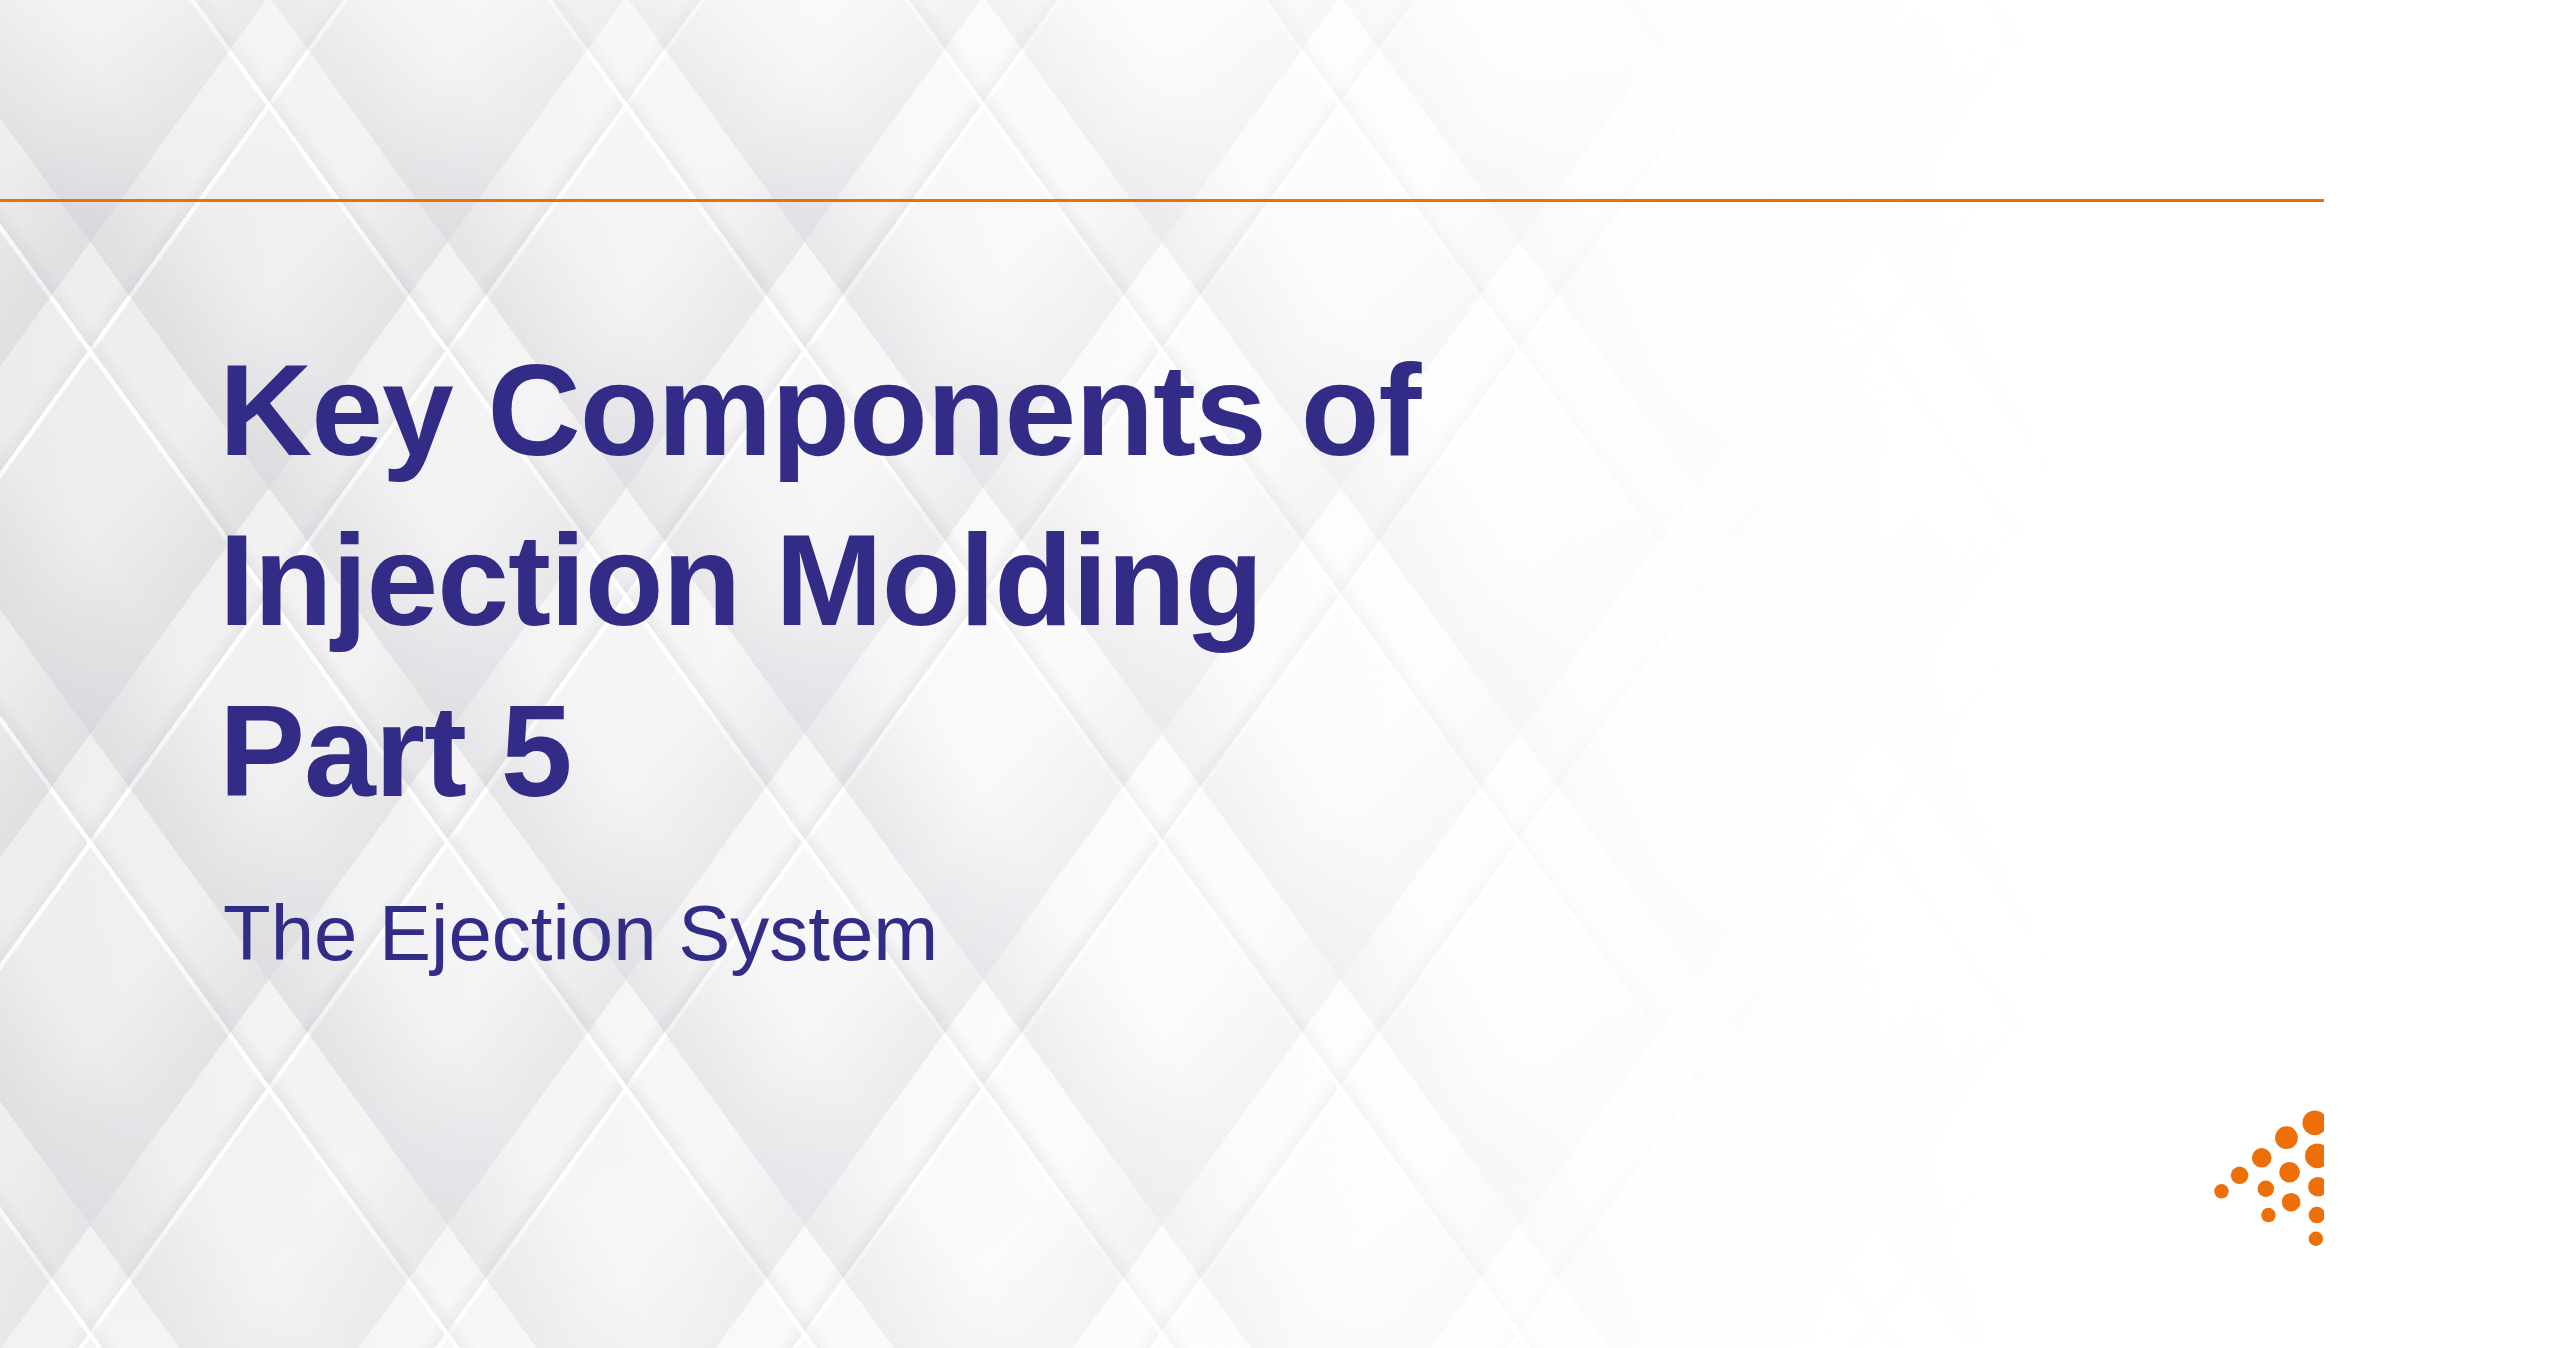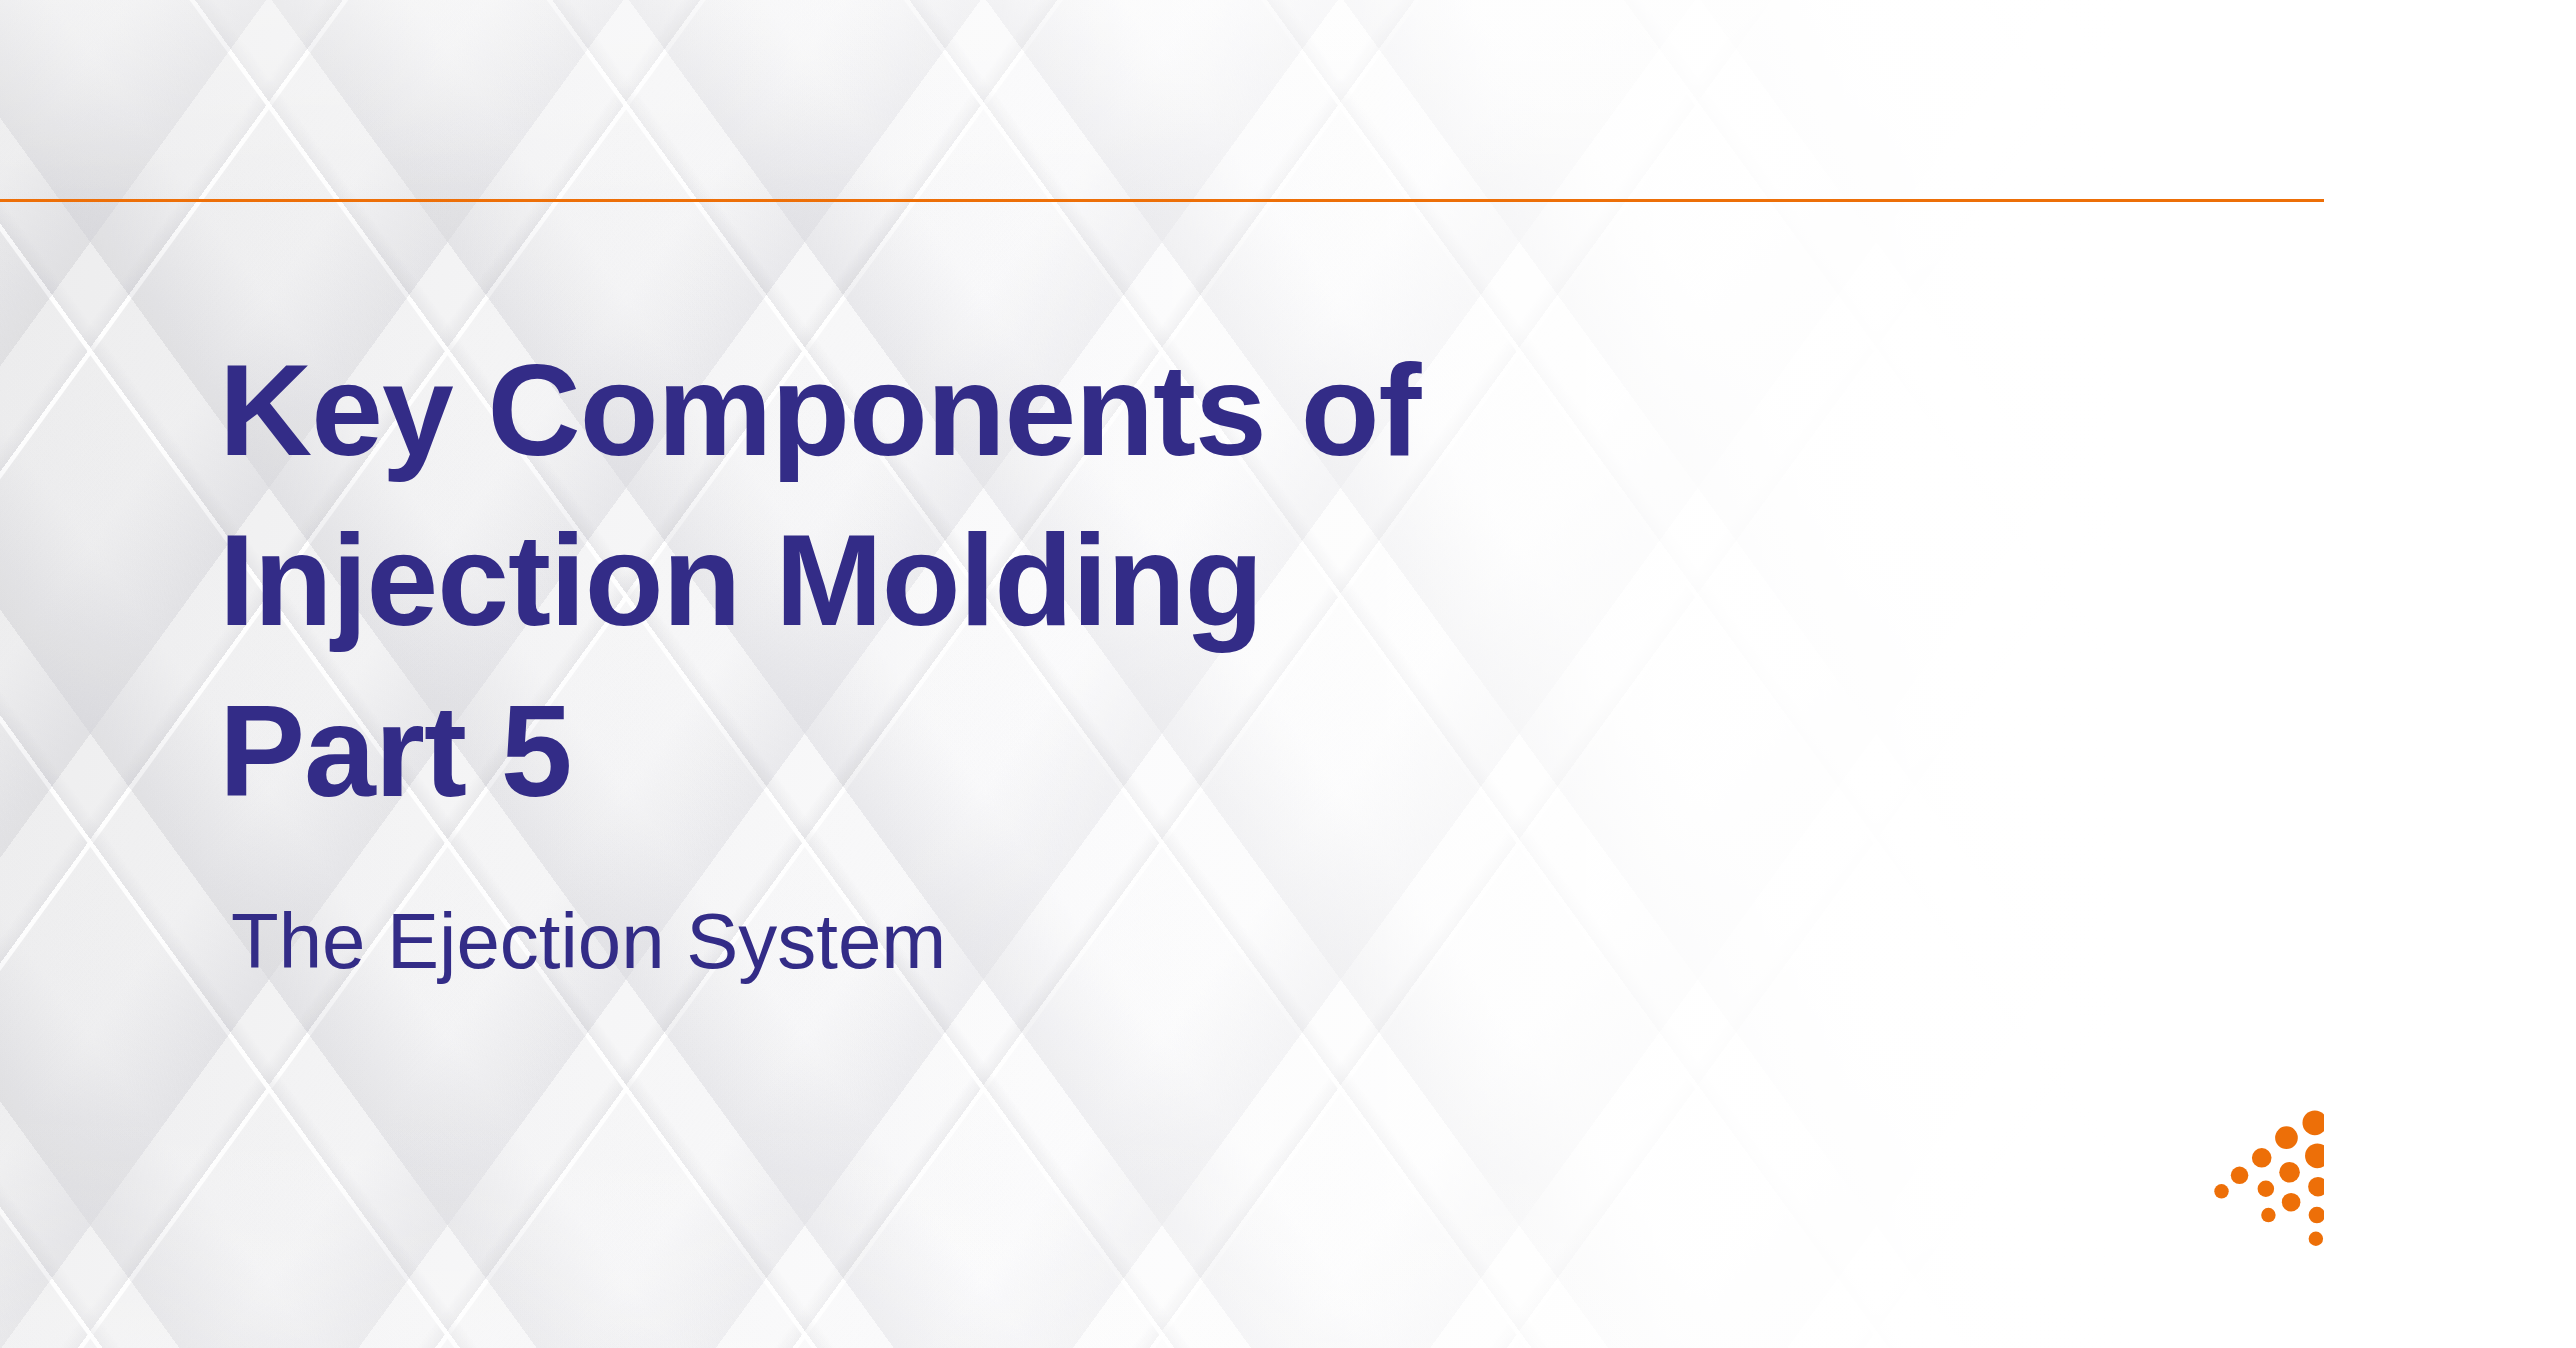--- a/index.html
+++ b/index.html
@@ -108,21 +108,21 @@
     margin:0;
     color:#332C87;
     font-family:"Liberation Sans", sans-serif;
     font-weight:700;
     font-size:129px;
     line-height:1.32;
     letter-spacing:-1px;
     white-space:pre-line;
   }
   .subtitle{
-    margin:12px;
+    margin:4px;
     padding-top:47px;
     color:#332C87;
     font-family:"Liberation Sans", sans-serif;
     font-weight:500;
     font-size:78px;
     line-height:1.2;
     letter-spacing:0px;
   }
 
   

